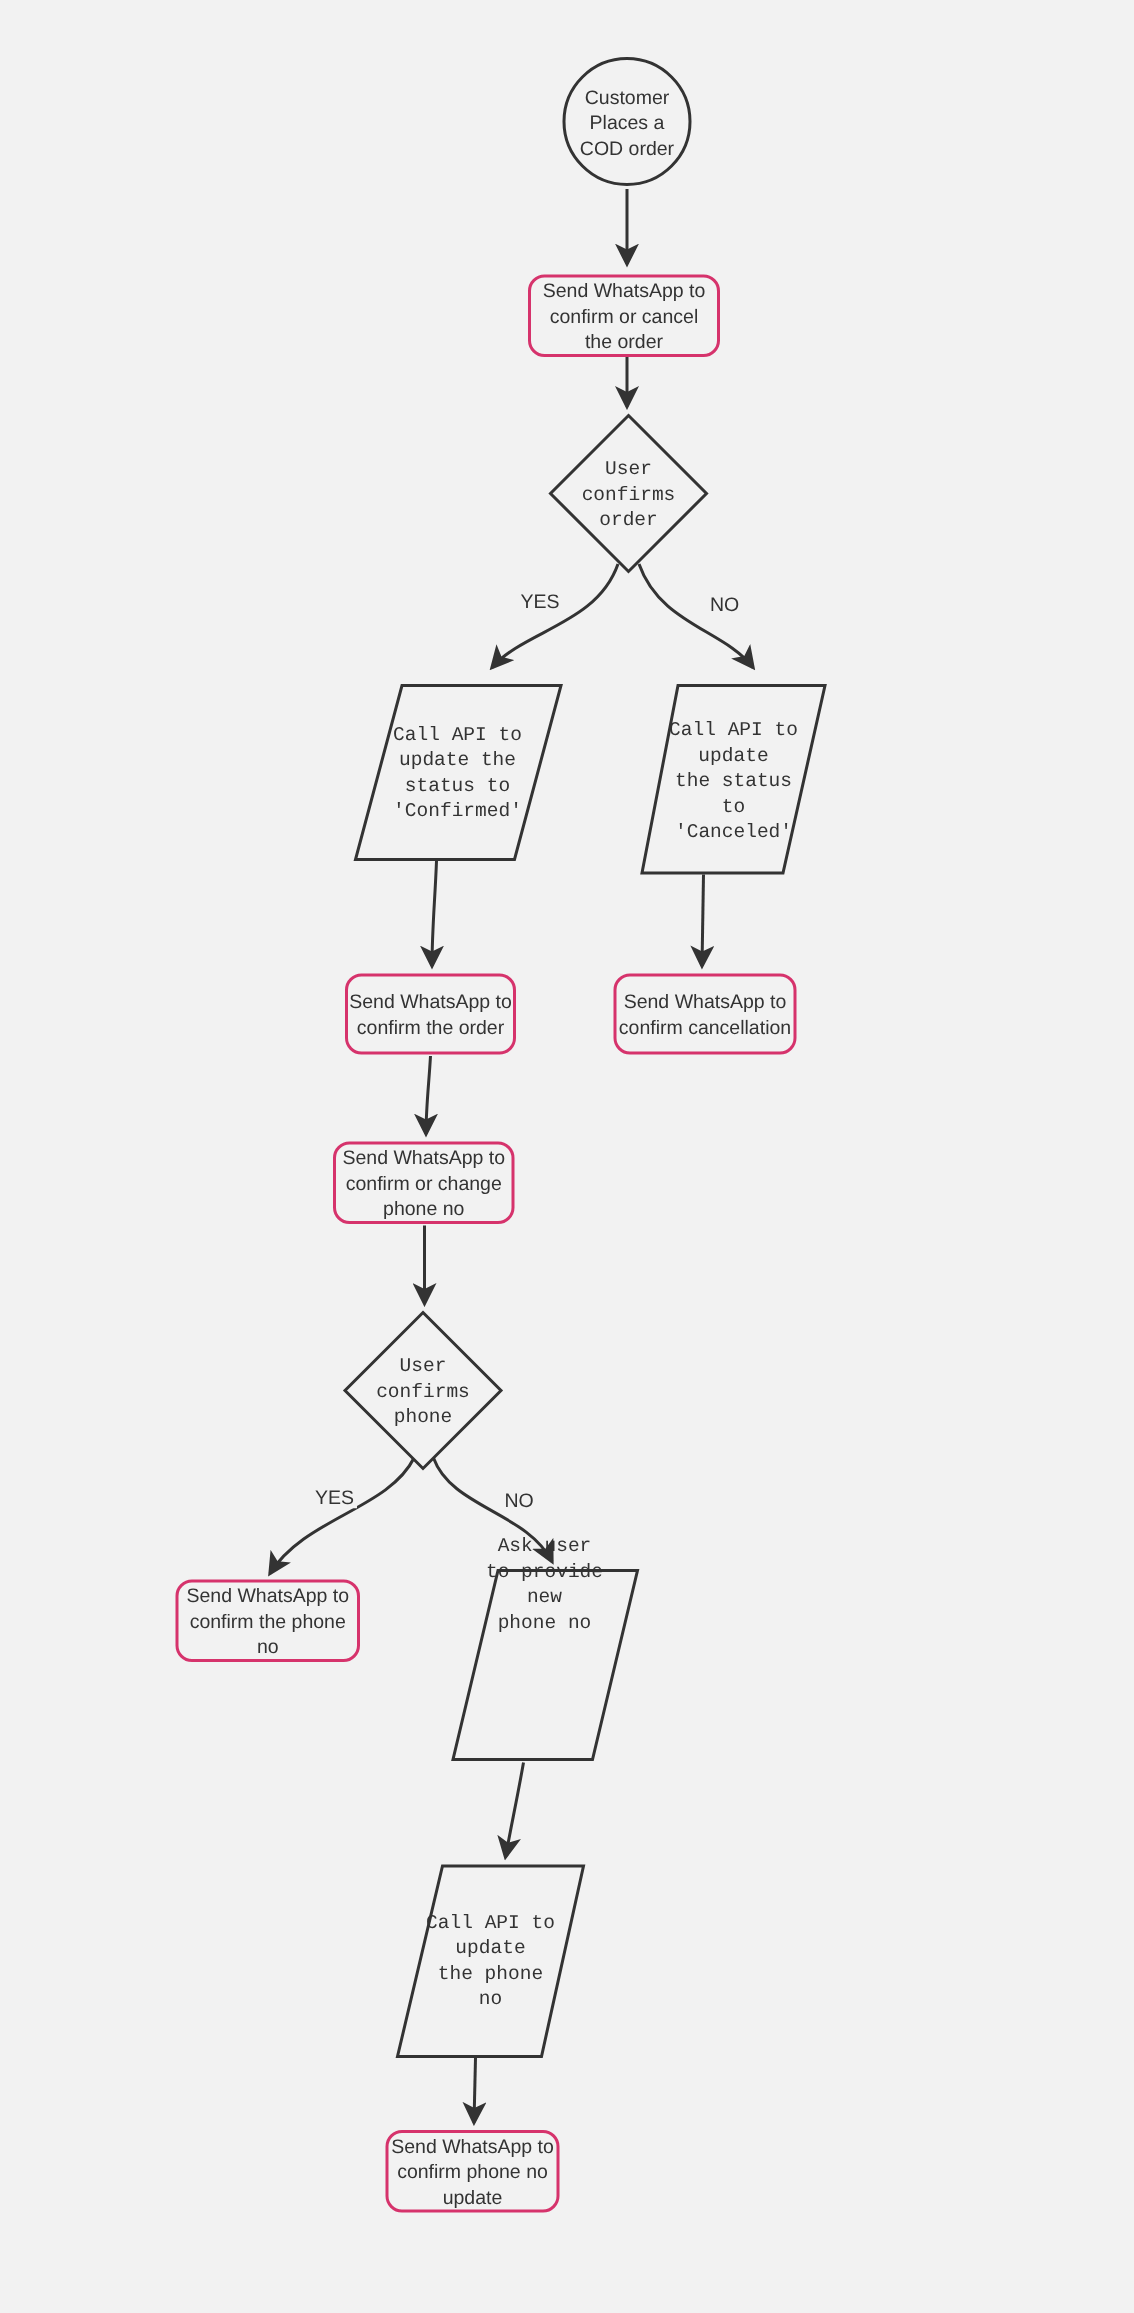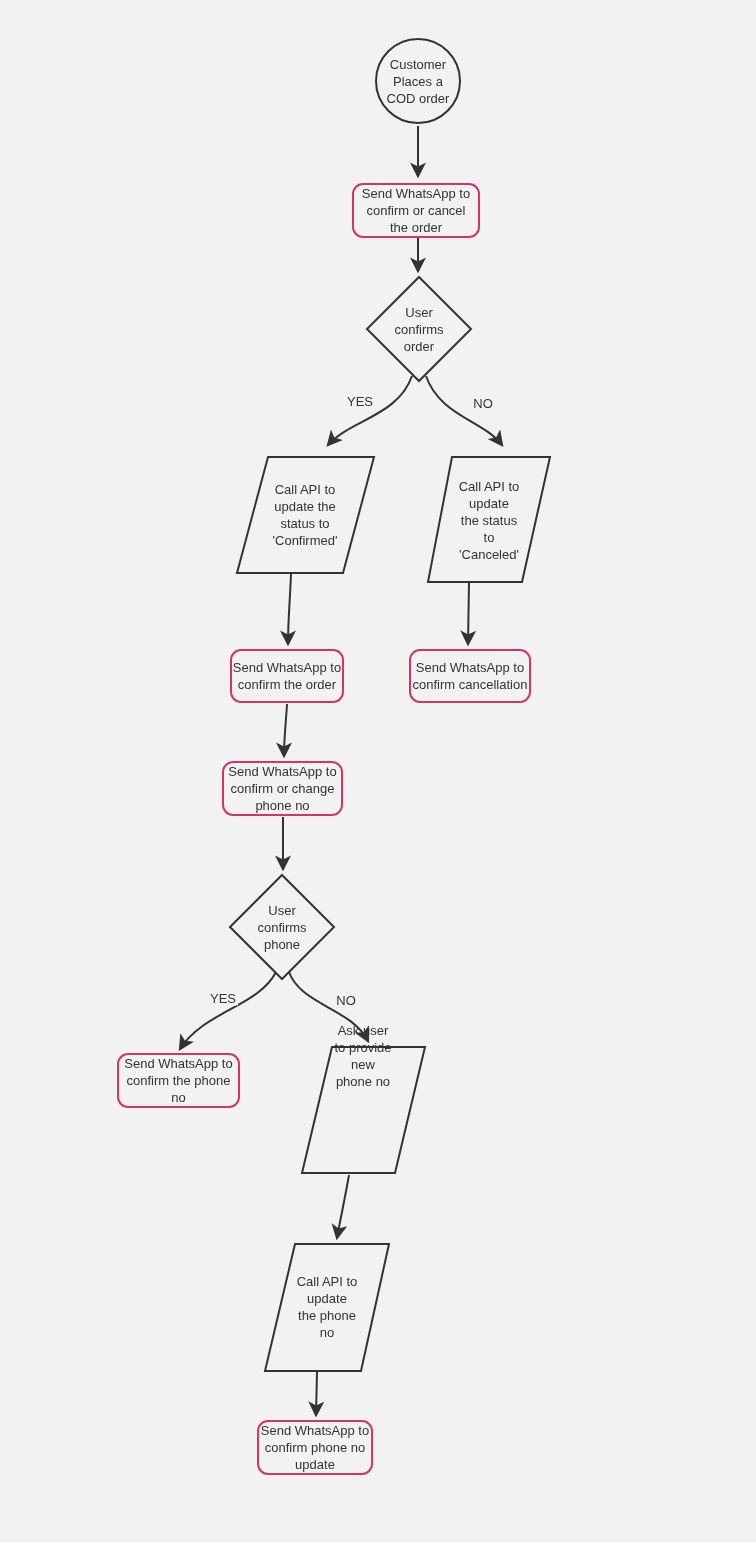--- a/index.html
+++ b/index.html
@@ -14,21 +14,21 @@
   .canvas{position:relative;width:756px;height:1542px;background:var(--bg);overflow:hidden;}
   .edges{position:absolute;left:0;top:0;width:756px;height:1542px;}
   .edge{stroke:var(--line);stroke-width:2;fill:none;}
   .shape{fill:var(--node-fill);stroke:var(--line);stroke-width:2;}
   .arrowhead{fill:var(--line);}
   .node{position:absolute;display:flex;align-items:center;justify-content:center;
         text-align:center;color:var(--text);font-size:13px;line-height:17px;
         white-space:pre-line;}
   .circle-node{border:2px solid var(--line);border-radius:50%;background:var(--node-fill);}
   .pill{border:2px solid var(--accent);border-radius:11px;background:var(--node-fill);}
-  .overlay-label{background:transparent;}
+  .overlay-label{background:transparent;font-family:Liberation Mono, monospace;}
   .edge-label{position:absolute;transform:translate(-50%,-50%);color:var(--text);
         font-size:13px;background:var(--bg);padding:0 2px;}
 </style>
 </head>
 <body>
 
 <div class="canvas">
 
   <svg class="edges" width="756" height="1542" viewBox="0 0 756 1542" xmlns="http://www.w3.org/2000/svg">
     <defs>

